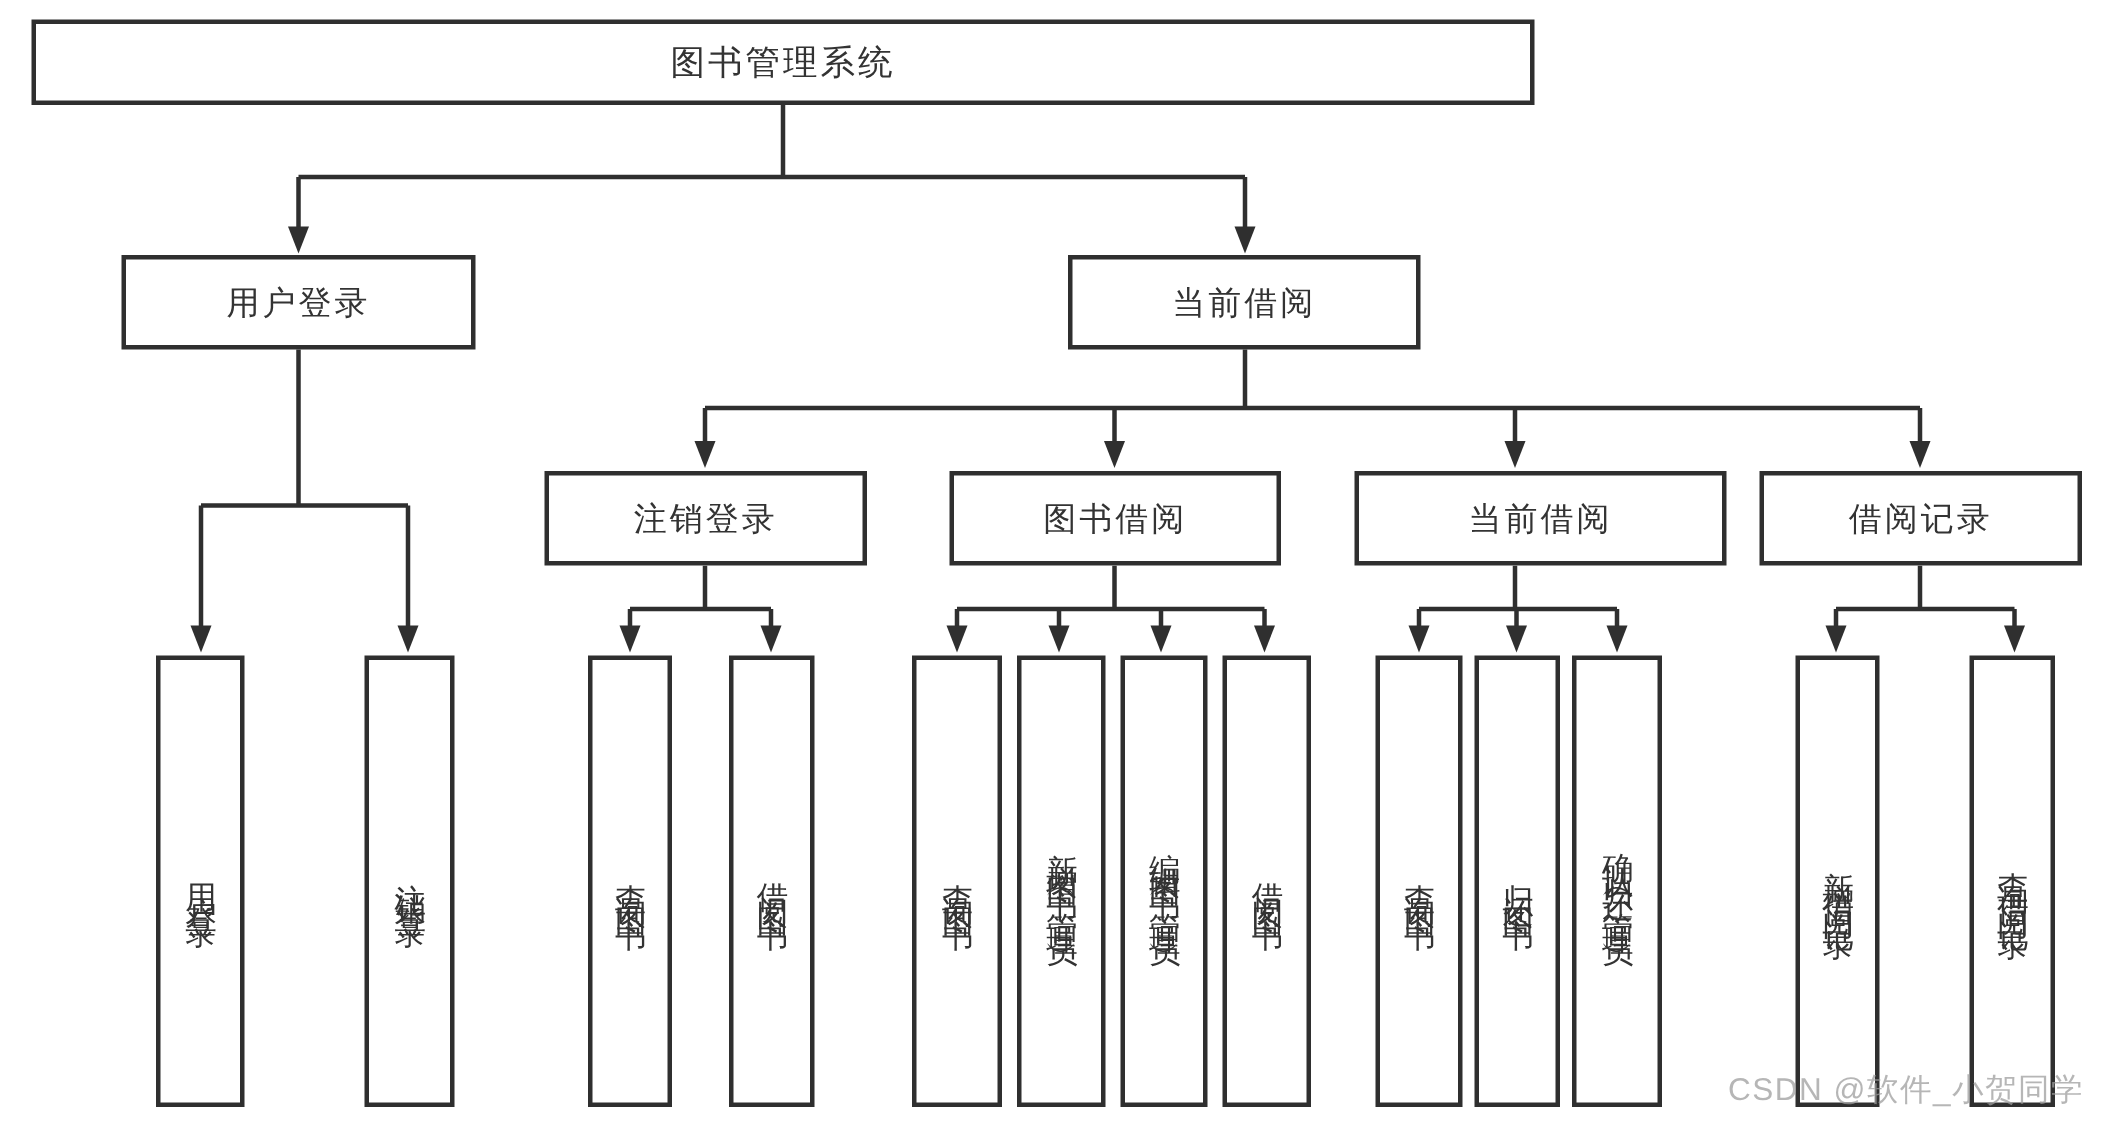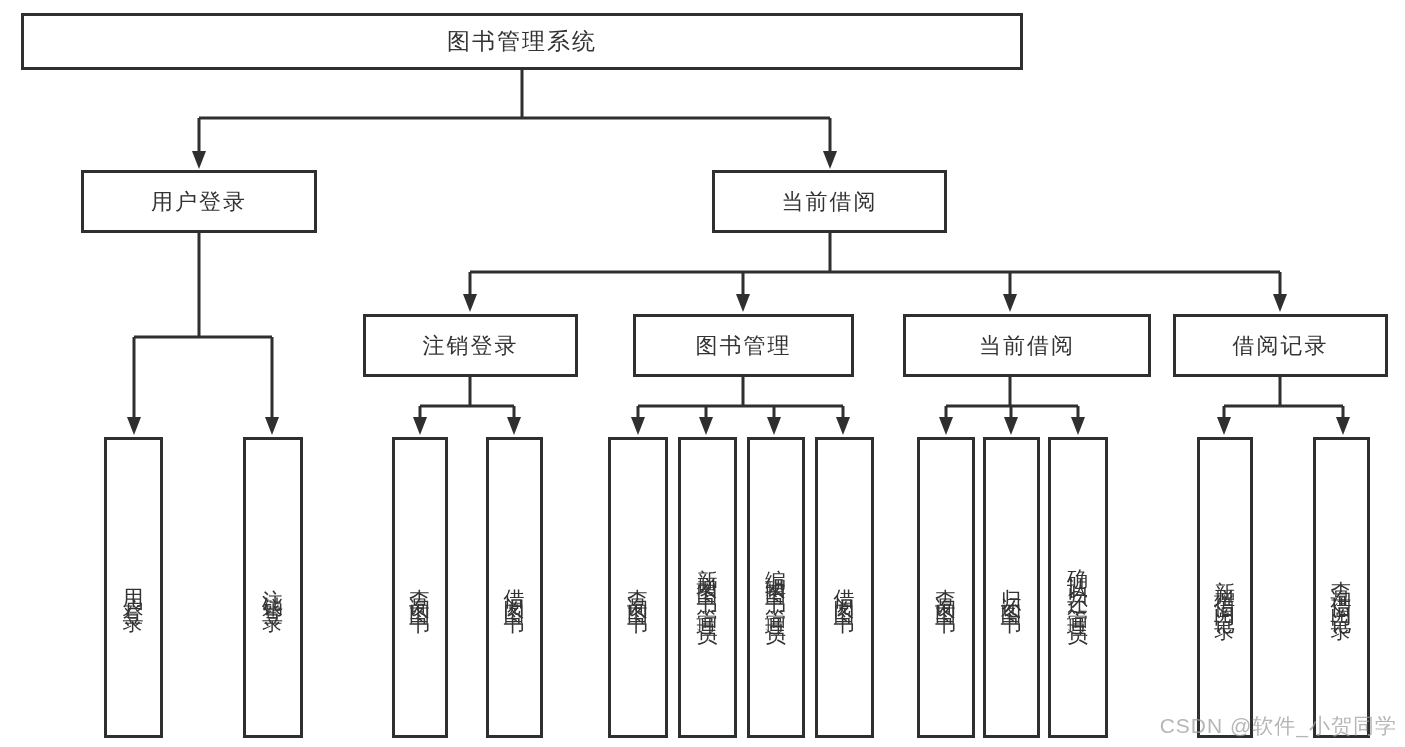--- a/index.html
+++ b/index.html
@@ -43,21 +43,20 @@
   .watermark {
     position: absolute;
     left: 1152px;
     top: 712px;
     width: 245px;
     font-size: 21px;
     color: rgba(158, 158, 158, 0.75);
     white-space: nowrap;
     z-index: 10;
     letter-spacing: 1px;
-    text-align: right;
   }
 </style>
 </head>
 <body>
 
 <div class="canvas">
 
   <svg class="connectors" width="1405" height="747" viewBox="0 0 1405 747" aria-hidden="true">
 
     <g stroke="#2f2f2f" stroke-width="3" fill="none">
@@ -99,21 +98,21 @@
       <polygon points="1336,417 1350,417 1343,435"></polygon>
     </g>
   </svg>
 
   <div class="box hbox rootbox" style="left:21px; top:13px; width:1002px; height:57px">图书管理系统</div>
 
   <div class="box hbox" style="left:81px; top:170px; width:236px; height:63px">用户登录</div>
   <div class="box hbox" style="left:712px; top:170px; width:235px; height:63px">当前借阅</div>
 
   <div class="box hbox" style="left:363px; top:314px; width:215px; height:63px">注销登录</div>
-  <div class="box hbox" style="left:633px; top:314px; width:221px; height:63px">图书管理</div>
+  <div class="box hbox" style="left:633px; top:314px; width:221px; height:63px">图书借阅</div>
   <div class="box hbox" style="left:903px; top:314px; width:248px; height:63px">当前借阅</div>
   <div class="box hbox" style="left:1173px; top:314px; width:215px; height:63px">借阅记录</div>
 
   <div class="box vbox" style="left:104px; top:437px; width:59px; height:301px">用户登录</div>
   <div class="box vbox" style="left:243px; top:437px; width:60px; height:301px">注销登录</div>
 
   <div class="box vbox" style="left:392px; top:437px; width:56px; height:301px">查询图书</div>
   <div class="box vbox" style="left:486px; top:437px; width:57px; height:301px">借阅图书</div>
 
   <div class="box vbox" style="left:608px; top:437px; width:60px; height:301px">查询图书</div>

